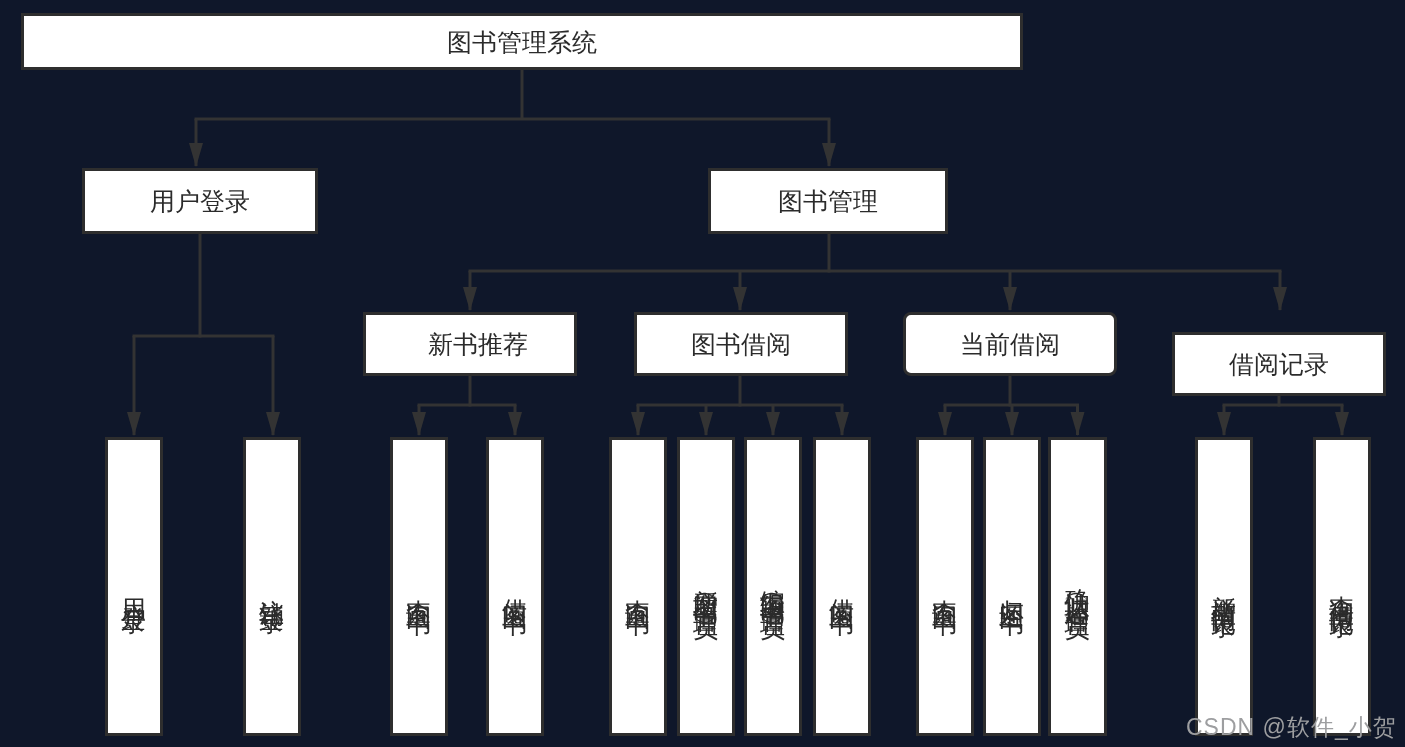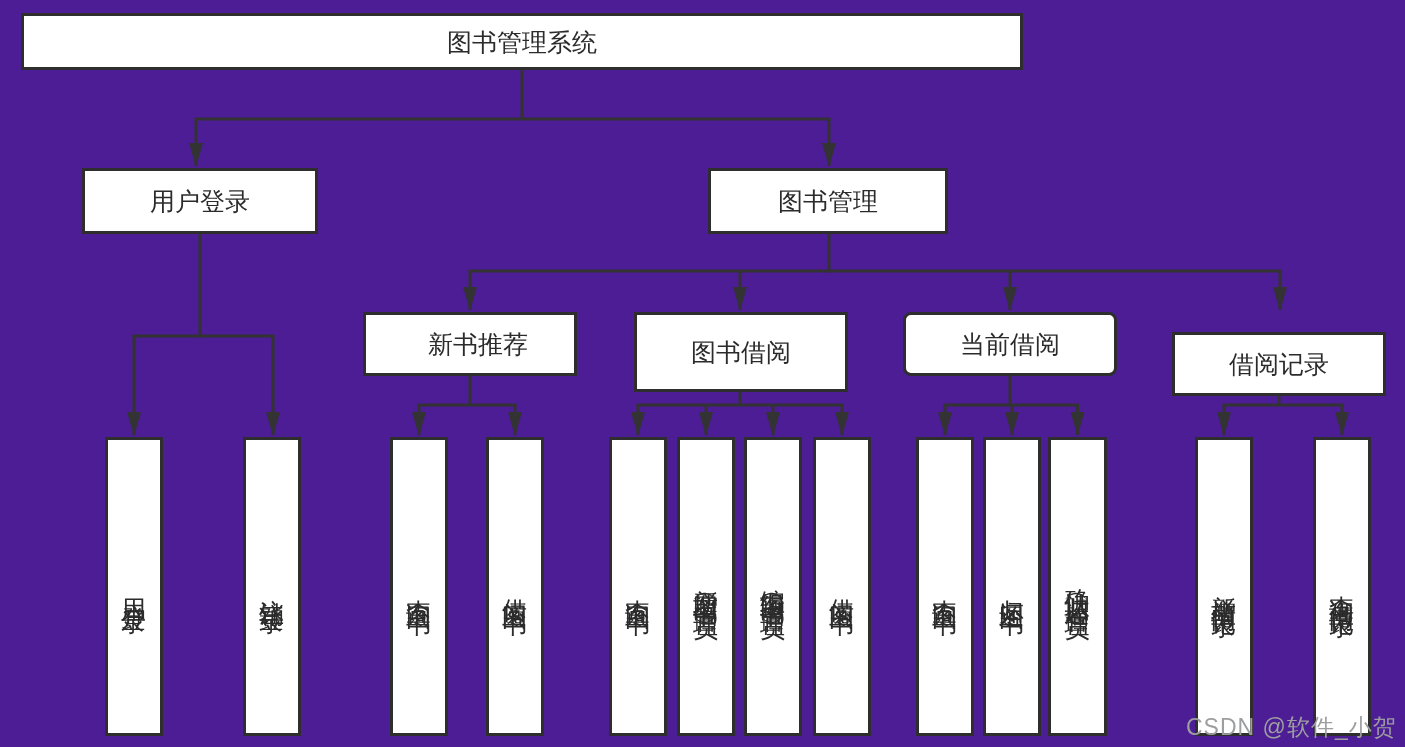--- a/index.html
+++ b/index.html
@@ -5,21 +5,21 @@
   html, body {
     margin: 0;
     padding: 0;
     background: #ffffff;
     font-family: "Liberation Sans", "DejaVu Sans", sans-serif;
   }
   #canvas {
     position: relative;
     width: 1405px;
     height: 747px;
-    background: #4c1d95;
+    background: #0f172a;
     overflow: hidden;
   }
   #edges {
     position: absolute;
     left: 0; top: 0;
     width: 1405px;
     height: 747px;
   }
   .node {
     position: absolute;
@@ -117,21 +117,21 @@
       <line x1="1342" y1="405" x2="1342" y2="435" marker-end="url(#arrow)"></line>
     </g>
   </svg>
 
   <div class="node" style="left:21px; top:13px; width:1002px; height:57px;">图书管理系统</div>
 
   <div class="node" style="left:82px; top:168px; width:236px; height:66px;">用户登录</div>
   <div class="node" style="left:708px; top:168px; width:240px; height:66px;">图书管理</div>
 
   <div class="node" style="left:363px; top:312px; width:214px; height:64px;padding-left:16px;">新书推荐</div>
-  <div class="node" style="left:634px; top:312px; width:214px; height:80px;">图书借阅</div>
+  <div class="node" style="left:634px; top:312px; width:214px; height:64px;">图书借阅</div>
   <div class="node" style="left:903px; top:312px; width:214px; height:64px;border-radius:8px;">当前借阅</div>
   <div class="node" style="left:1172px; top:332px; width:214px; height:64px;">借阅记录</div>
 
   <div class="node leaf" style="left:105px; top:437px; width:58px; height:299px;">用户登录</div>
   <div class="node leaf" style="left:243px; top:437px; width:58px; height:299px;">注销登录</div>
 
   <div class="node leaf" style="left:390px; top:437px; width:58px; height:299px;">查询图书</div>
   <div class="node leaf" style="left:486px; top:437px; width:58px; height:299px;">借阅图书</div>
 
   <div class="node leaf" style="left:609px; top:437px; width:58px; height:299px;">查询图书</div>

